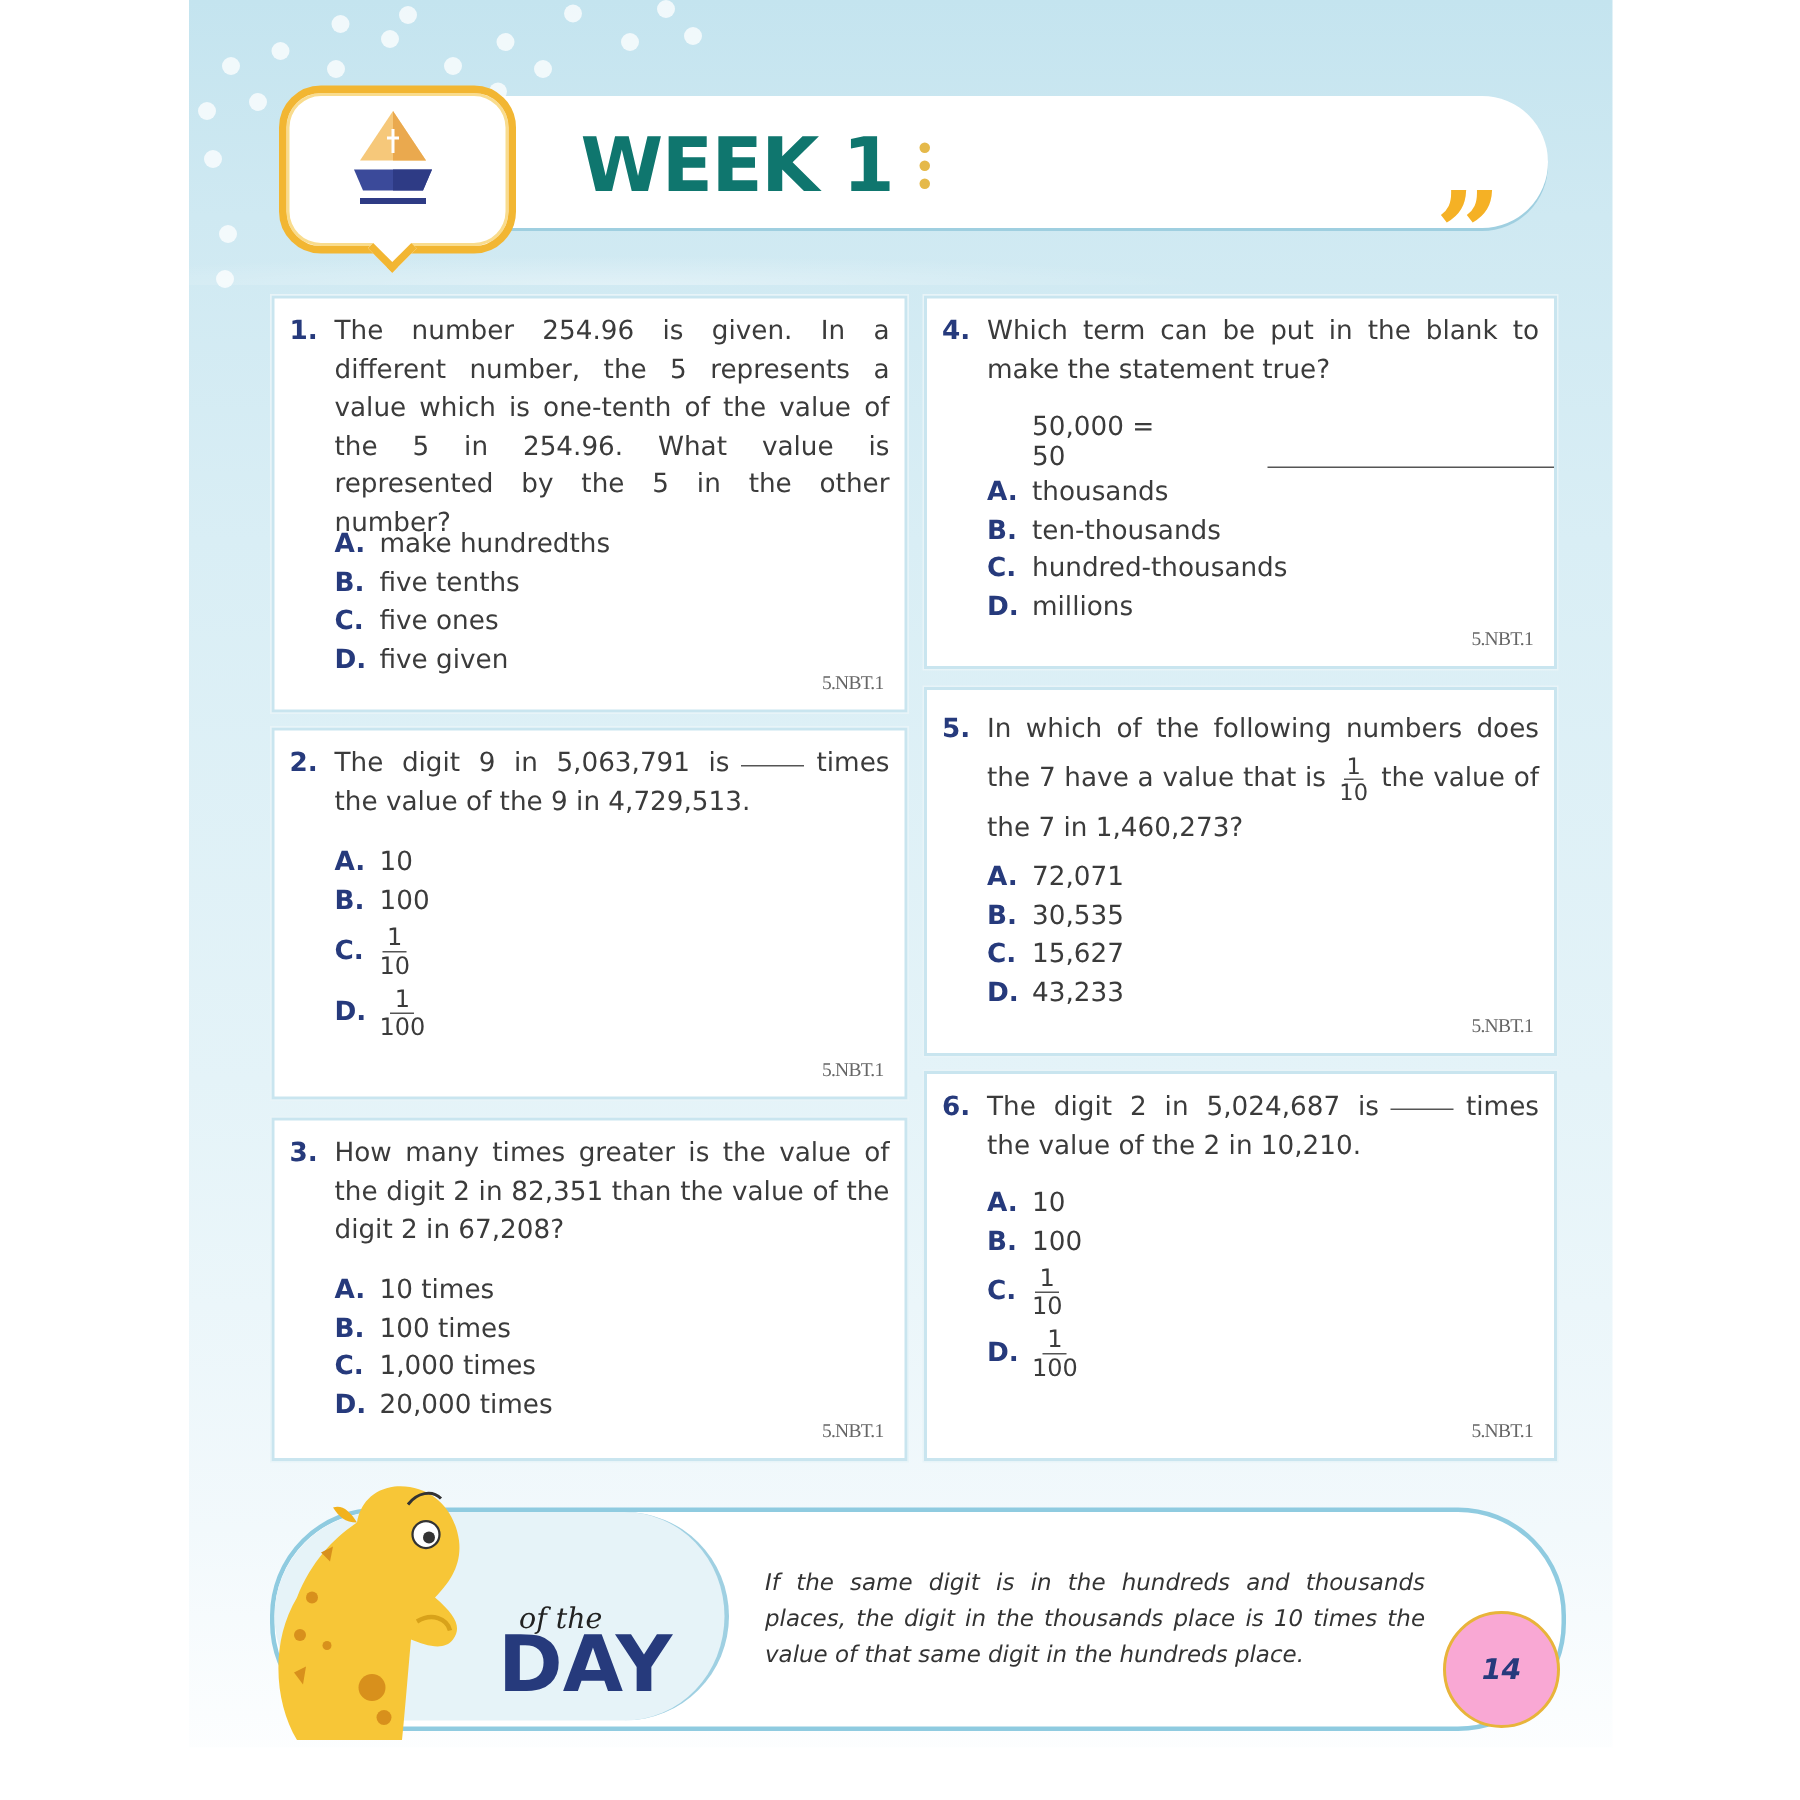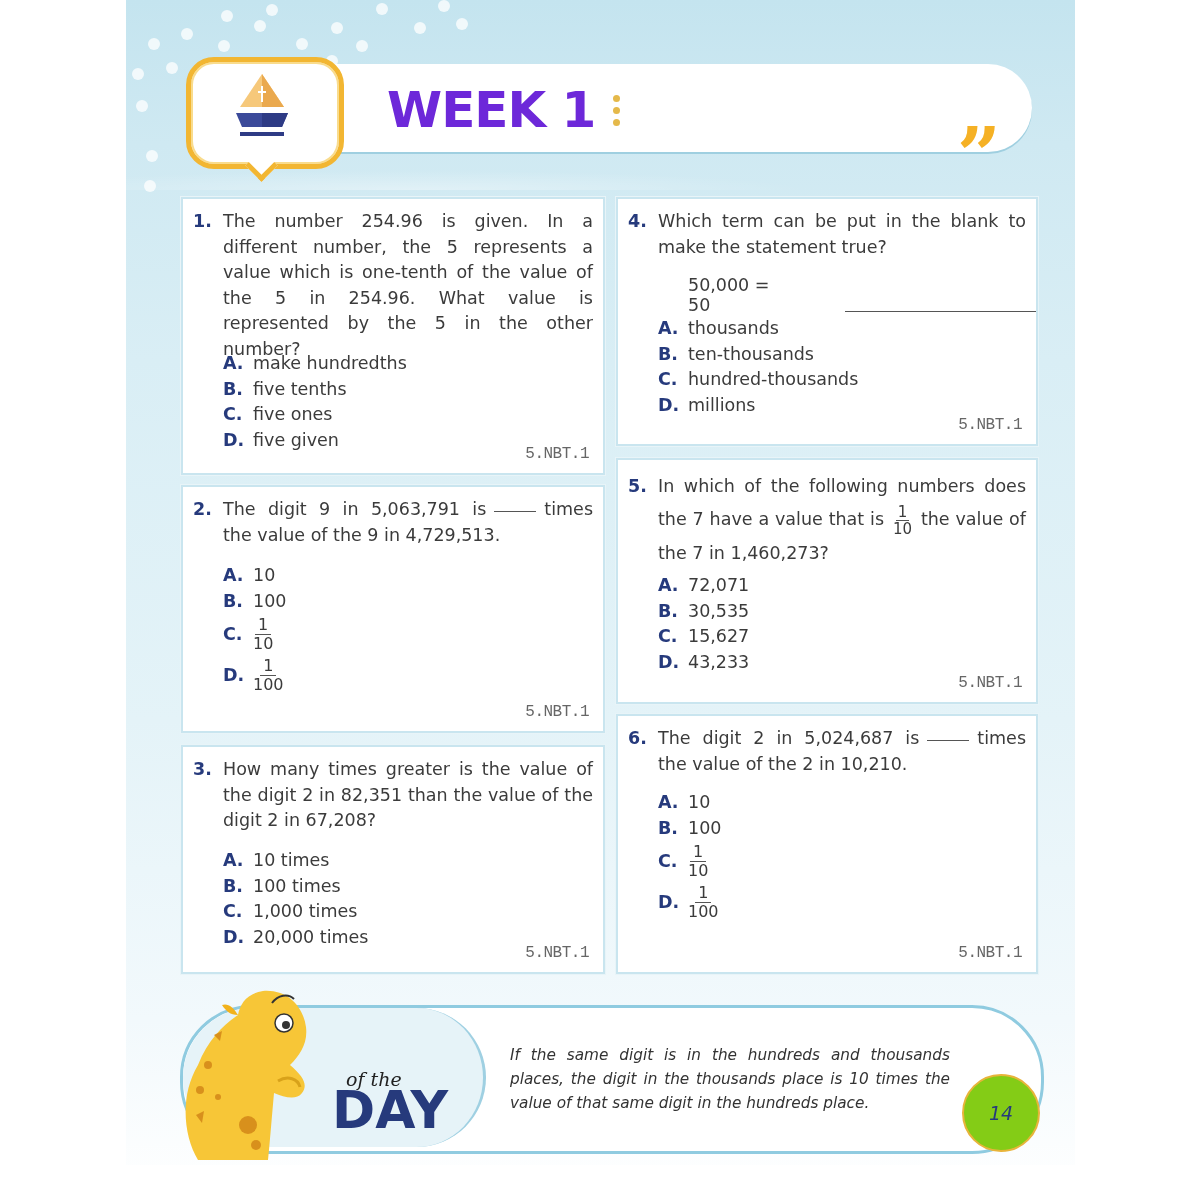--- a/index.html
+++ b/index.html
@@ -23,21 +23,21 @@
 
   
   .banner {
     position: absolute; left: 327px; top: 64px; width: 705px; height: 88px;
     background: #fff; border-radius: 0 44px 44px 0;
     box-shadow: 0 2px 0 #9fcfe0;
   }
   .banner-title {
     position: absolute; left: 387px; top: 80px; height: 60px;
     font-family: "DejaVu Sans", sans-serif; font-weight: bold; font-size: 50px;
-    letter-spacing: -1px; color: #6d28d9; display: flex; align-items: center; gap: 14px;
+    letter-spacing: -1px; color: #0f766e; display: flex; align-items: center; gap: 14px;
   }
   .sep-dots { display: flex; flex-direction: column; gap: 5px; margin: 0 4px; }
   .sep-dots span { width: 7px; height: 7px; border-radius: 50%; background: #e5b94a; display: block; }
   .bubble {
     position: absolute; left: 186px; top: 57px; width: 148px; height: 102px;
     border: 5px solid #f2b632; border-radius: 28px; background: #fff;
     box-shadow: 0 0 0 2px #f9dc8d inset;
   }
   .bubble-tail {
     position: absolute; left: 250px; top: 154px; width: 18px; height: 18px;
@@ -57,22 +57,22 @@
   }
   .q-row { position: absolute; left: 10px; right: 10px; top: 10px; display: flex; }
   .q-num { width: 30px; flex: none; font-weight: bold; color: #263a7c; line-height: 25.5px; }
   .q-text { flex: 1; line-height: 25.5px; text-align: justify; text-align-last: left; }
   .opts { position: absolute; left: 40px; }
   .opt { display: flex; align-items: center; line-height: 25.5px; }
   .opt-letter { width: 30px; flex: none; font-weight: bold; color: #263a7c; }
   .frac { display: inline-flex; flex-direction: column; align-items: center; font-size: 16px; line-height: 18px; }
   .frac .num { padding: 0 3px; border-bottom: 1px solid #555; }
   .standard {
-    position: absolute; right: 14px; bottom: 10px; font-size: 16px; color: #666;
-    font-family: Liberation Mono, monospace; letter-spacing: -0.5px;
+    position: absolute; right: 14px; bottom: 10px; font-size: 13px; color: #666;
+    font-family: Liberation Serif, serif; letter-spacing: -0.5px;
   }
   .blank { display: inline-block; width: 42px; border-bottom: 1px solid #555; margin: 0 8px; vertical-align: 3px; }
   .inline-frac { display: inline-flex; flex-direction: column; align-items: center; vertical-align: middle; font-size: 15px; line-height: 16px; margin: 0 3px; }
   .inline-frac .num { border-bottom: 1px solid #555; padding: 0 2px; }
 
   
   .tip-band {
     position: absolute; left: 180px; top: 1005px; width: 858px; height: 143px;
     background: #fff; border: 3px solid #8fcbe0; border-radius: 72px;
   }
@@ -93,23 +93,23 @@
     position: absolute; left: 2px; top: 64px; font-family: "DejaVu Sans", sans-serif; font-weight: bold;
     font-size: 52px; color: #263a7c; line-height: 1; text-align: right;
   }
   .tip-text {
     position: absolute; left: 510px; top: 1043px; width: 440px;
     font-family: "DejaVu Sans", sans-serif; font-style: italic; font-size: 15.3px;
     line-height: 24px; color: #333; text-align: justify; text-align-last: left;
   }
   .page-num {
     position: absolute; left: 962px; top: 1074px; width: 74px; height: 74px;
-    border: 2px solid #e8b43a; border-radius: 50%; background: #84cc16;
+    border: 2px solid #e8b43a; border-radius: 50%; background: #f9a8d4;
     display: flex; align-items: center; justify-content: center;
-    font-family: "DejaVu Sans", sans-serif; font-style: italic; font-weight: normal; font-size: 19px; color: #263a7c;
+    font-family: "DejaVu Sans", sans-serif; font-style: italic; font-weight: bold; font-size: 19px; color: #263a7c;
   }
   .dino { position: absolute; left: 178px; top: 985px; width: 170px; height: 175px; }
 </style>
 </head>
 <body>
 
 <div class="page">
   <div class="dots">
     <div class="dot" style="left:22px;top:38px"></div>
     <div class="dot" style="left:55px;top:28px"></div>

